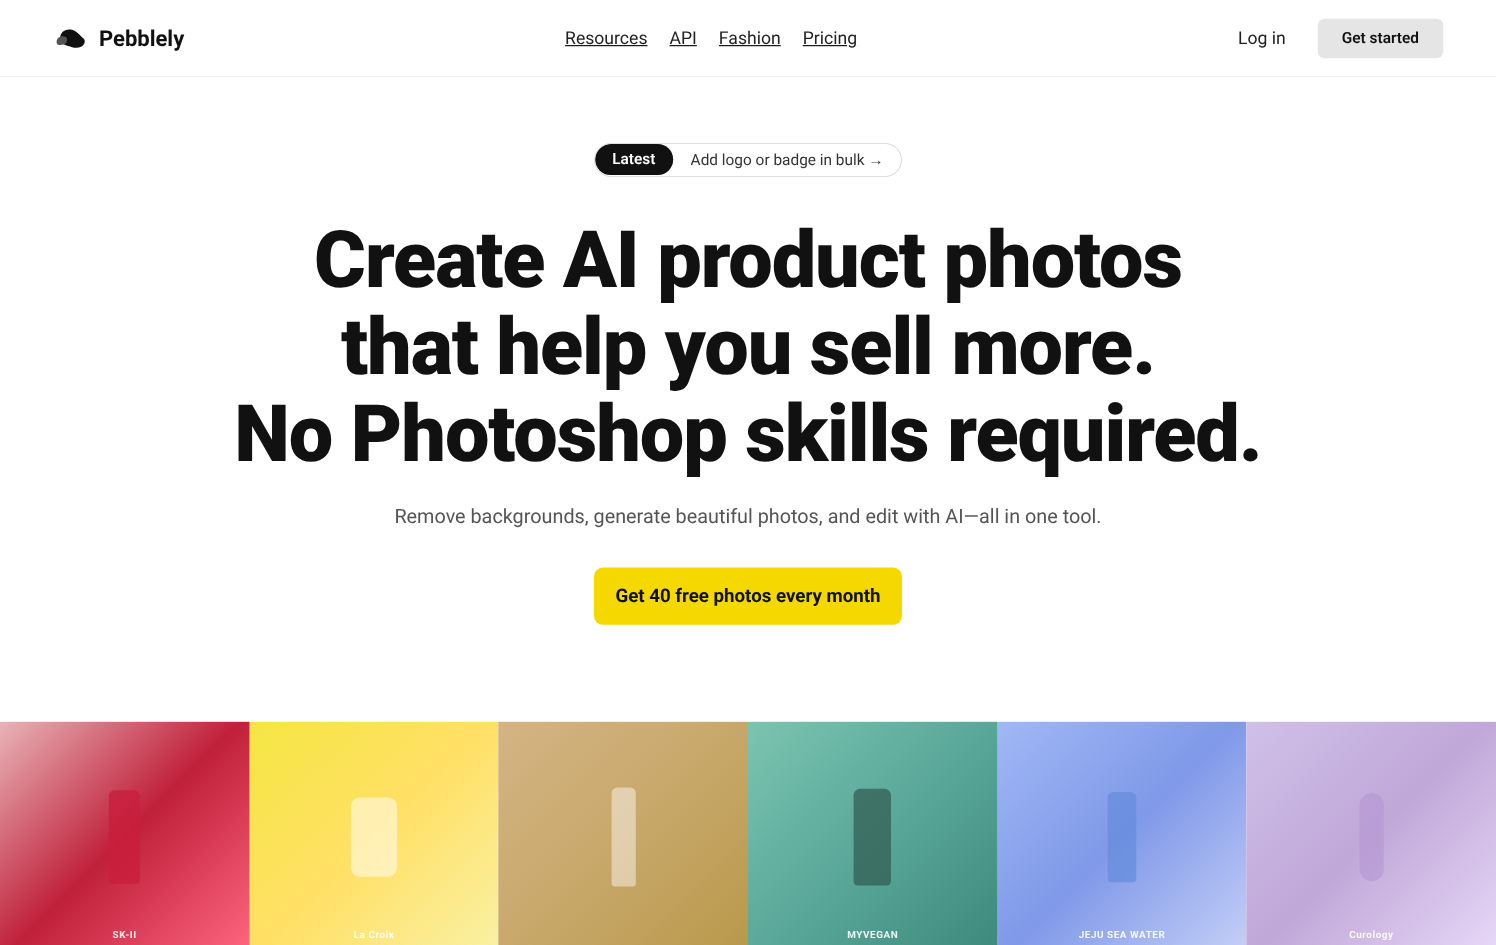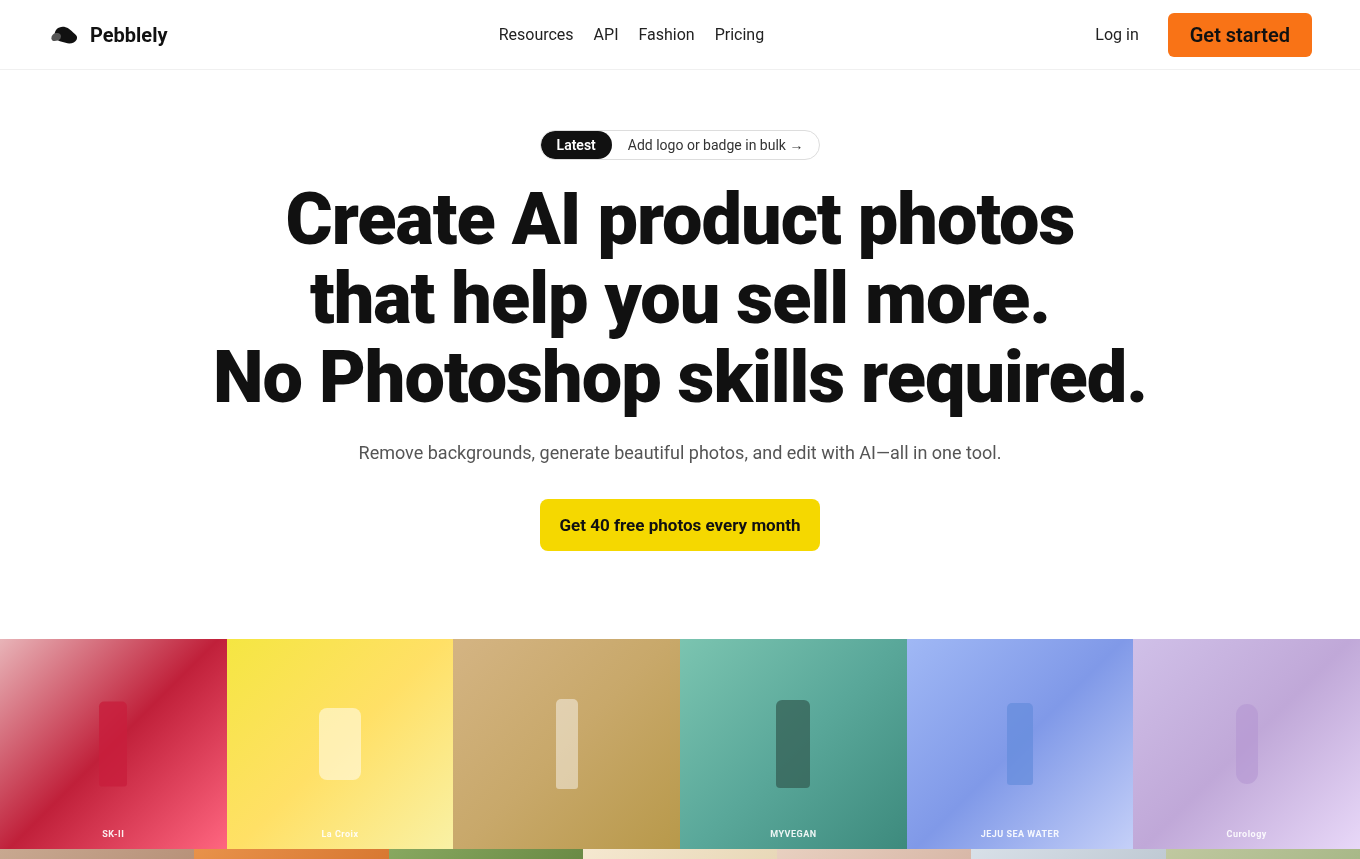--- a/index.html
+++ b/index.html
@@ -44,20 +44,21 @@
     .nav-logo-text {
       font-size: 20px;
       font-weight: 700;
       color: #111;
     }
 
     .nav-links {
       display: flex;
       align-items: center;
       gap: 20px;
+      text-decoration: underline;
     }
 
     .nav-link {
       font-size: 16px;
       color: #222;
       text-decoration: none;
       font-weight: 400;
     }
 
     .nav-cta-group {
@@ -67,44 +68,44 @@
     }
 
     .nav-login {
       font-size: 16px;
       color: #222;
       text-decoration: none;
       font-weight: 400;
     }
 
     .nav-get-started {
-      background: #f97316;
-      color: #111;
-      font-size: 20px;
+      background: #e5e5e5;
+      color: #111;
+      font-size: 14px;
       font-weight: 600;
       padding: 10px 22px;
       border: none;
       border-radius: 6px;
       cursor: pointer;
       text-decoration: none;
     }
 
     
     .hero {
       text-align: center;
       padding: 60px 48px 40px;
     }
 
     .hero-badge {
       display: inline-flex;
       align-items: flex-start;
       border: 1.5px solid #ddd;
       border-radius: 30px;
       overflow: hidden;
-      margin-bottom: 20px;
+      margin-bottom: 36px;
     }
 
     .hero-badge-latest {
       background: #111;
       color: #fff;
       padding: 6px 16px;
       font-size: 14px;
       font-weight: 600;
       border-radius: 30px;
     }

